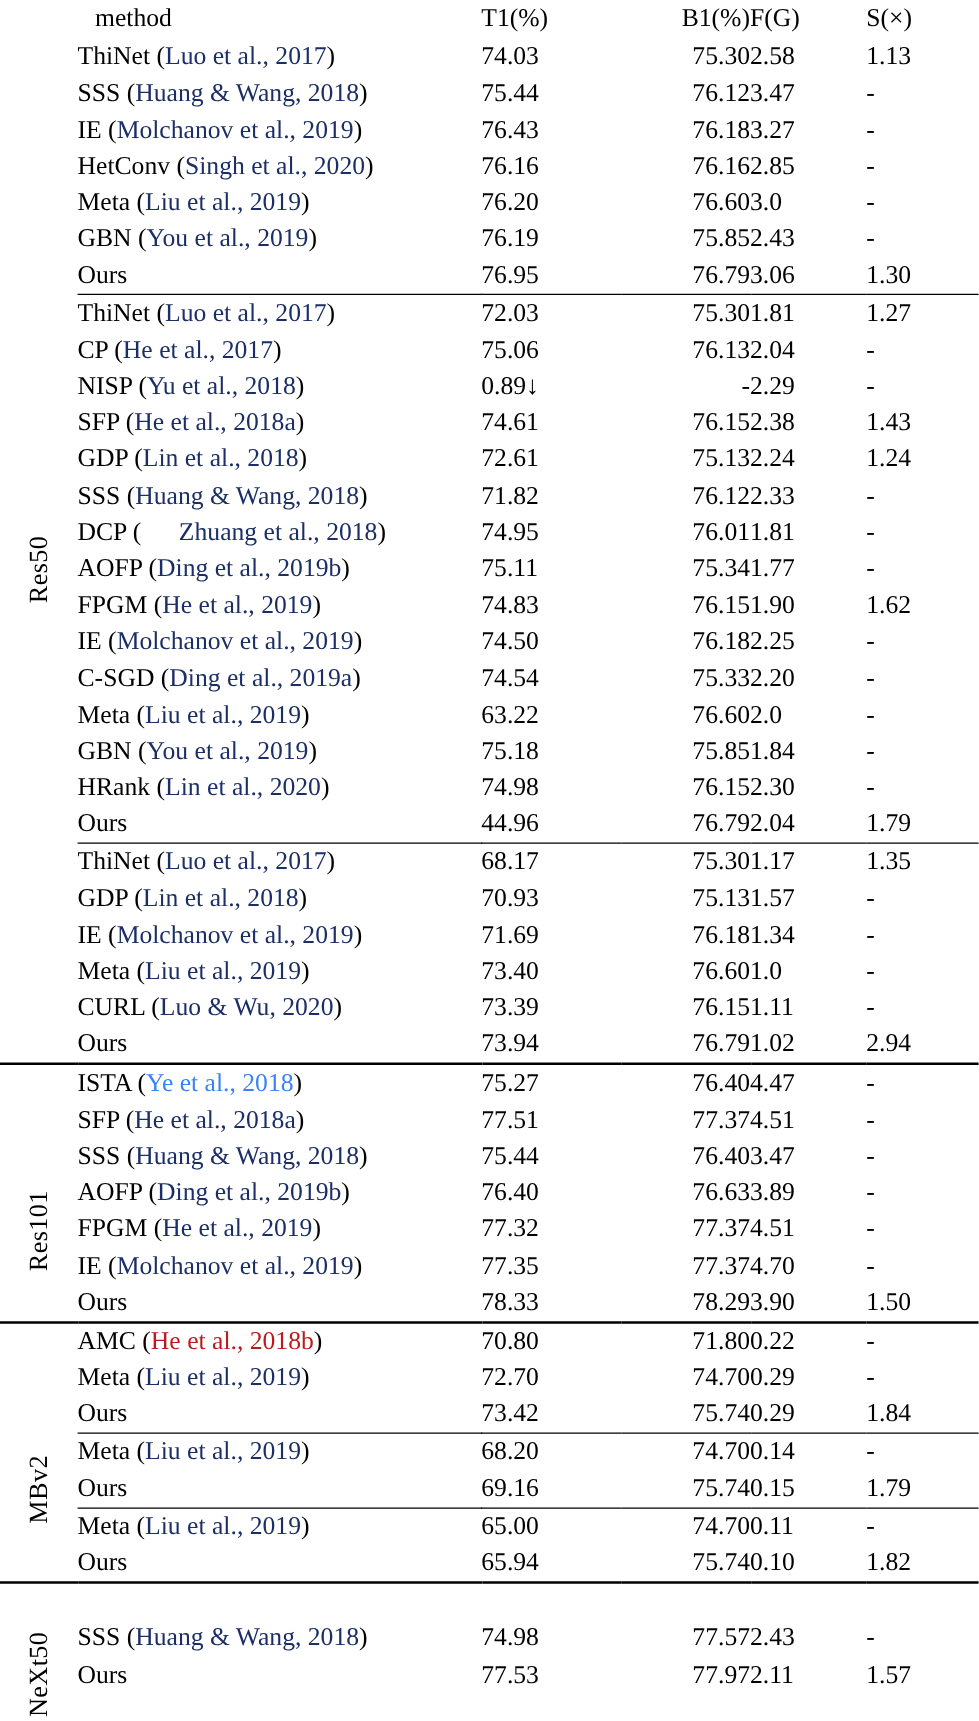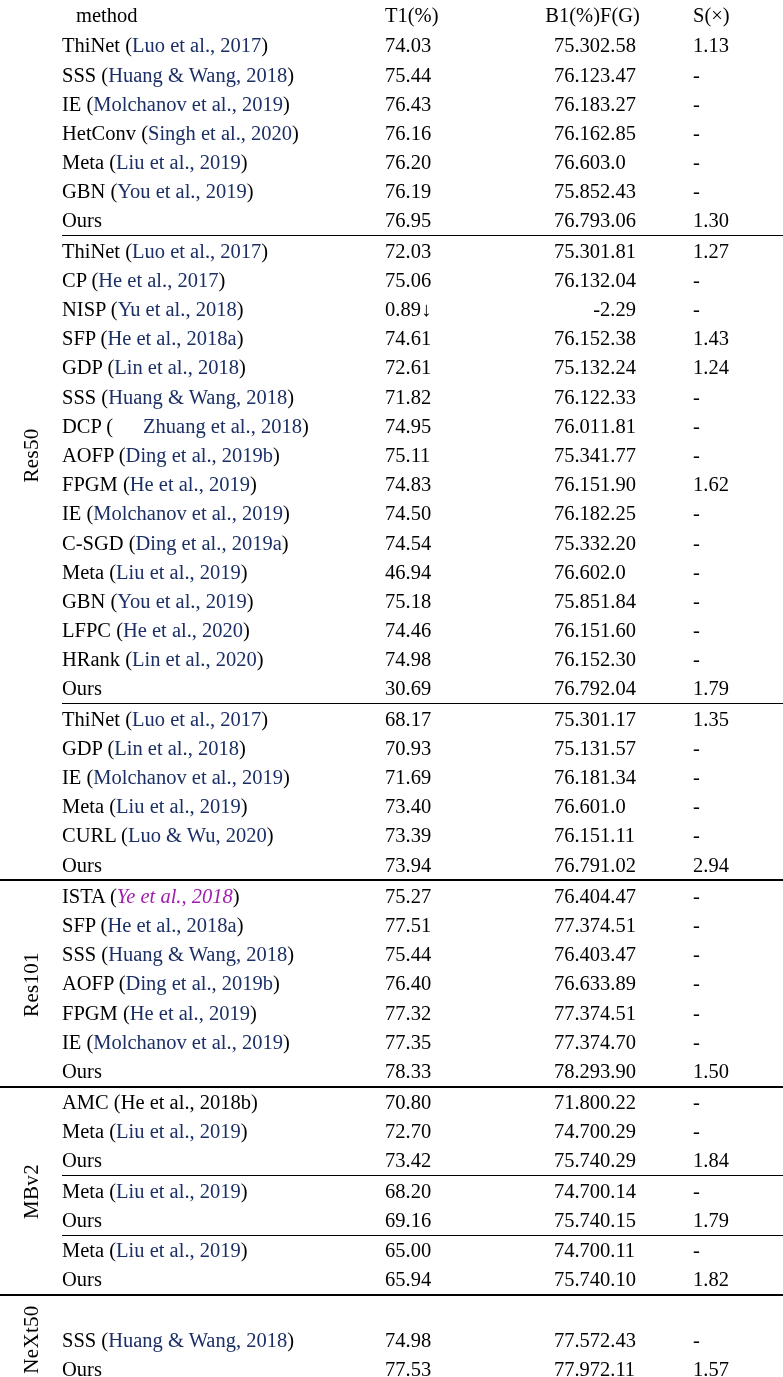--- a/index.html
+++ b/index.html
@@ -317,53 +317,45 @@
           <td class="group-cell"></td>
           <td class="method-cell"><span>C-SGD</span><span class="paren"> (</span><span class="cite" style="color: rgb(27, 47, 102); margin-top: 16px;">Ding et al., 2019a</span><span class="paren">)</span></td>
           <td class="t1-cell">74.54</td>
           <td class="b1-cell">75.33</td>
           <td class="fg-cell">2.20</td>
           <td class="sx-cell">-</td>
         </tr>
         <tr>
           <td class="group-cell"></td>
           <td class="method-cell"><span>Meta</span><span class="paren"> (</span><span class="cite" style="color: rgb(27, 47, 102);">Liu et al., 2019</span><span class="paren">)</span></td>
-          <td class="t1-cell">46.94</td>
+          <td class="t1-cell">63.22</td>
           <td class="b1-cell">76.60</td>
           <td class="fg-cell">2.0</td>
           <td class="sx-cell">-</td>
         </tr>
         <tr>
           <td class="group-cell"></td>
           <td class="method-cell"><span>GBN</span><span class="paren"> (</span><span class="cite" style="color: rgb(27, 47, 102);">You et al., 2019</span><span class="paren">)</span></td>
           <td class="t1-cell">75.18</td>
           <td class="b1-cell">75.85</td>
           <td class="fg-cell">1.84</td>
           <td class="sx-cell">-</td>
         </tr>
         <tr>
           <td class="group-cell"></td>
-          <td class="method-cell"><span>LFPC</span><span class="paren"> (</span><span class="cite" style="color: rgb(27, 47, 102);">He et al., 2020</span><span class="paren">)</span></td>
-          <td class="t1-cell">74.46</td>
-          <td class="b1-cell">76.15</td>
-          <td class="fg-cell">1.60</td>
-          <td class="sx-cell">-</td>
-        </tr>
-        <tr>
-          <td class="group-cell"></td>
           <td class="method-cell"><span>HRank</span><span class="paren"> (</span><span class="cite" style="color: rgb(27, 47, 102);">Lin et al., 2020</span><span class="paren">)</span></td>
           <td class="t1-cell">74.98</td>
           <td class="b1-cell">76.15</td>
           <td class="fg-cell">2.30</td>
           <td class="sx-cell">-</td>
         </tr>
         <tr>
           <td class="group-cell"></td>
           <td class="method-cell"><span>Ours</span></td>
-          <td class="t1-cell">30.69</td>
+          <td class="t1-cell">44.96</td>
           <td class="b1-cell">76.79</td>
           <td class="fg-cell">2.04</td>
           <td class="sx-cell">1.79</td>
         </tr>
         <tr class="rule-partial">
           <td class="group-cell"></td>
           <td class="method-cell"></td>
           <td class="t1-cell"></td>
           <td class="b1-cell"></td>
           <td class="fg-cell"></td>
@@ -420,21 +412,21 @@
         <tr class="rule-full">
           <td class="group-cell"></td>
           <td class="method-cell"></td>
           <td class="t1-cell"></td>
           <td class="b1-cell"></td>
           <td class="fg-cell"></td>
           <td class="sx-cell"></td>
         </tr>
         <tr>
           <td class="group-cell"></td>
-          <td class="method-cell"><span>ISTA</span><span class="paren"> (</span><span class="cite" style="color: #a21caf; font-style: italic;">Ye et al., 2018</span><span class="paren">)</span></td>
+          <td class="method-cell"><span>ISTA</span><span class="paren"> (</span><span class="cite" style="color: #3b82f6;">Ye et al., 2018</span><span class="paren">)</span></td>
           <td class="t1-cell">75.27</td>
           <td class="b1-cell">76.40</td>
           <td class="fg-cell">4.47</td>
           <td class="sx-cell">-</td>
         </tr>
         <tr>
           <td class="group-cell"></td>
           <td class="method-cell"><span>SFP</span><span class="paren"> (</span><span class="cite" style="color: rgb(27, 47, 102);">He et al., 2018a</span><span class="paren">)</span></td>
           <td class="t1-cell">77.51</td>
           <td class="b1-cell">77.37</td>
@@ -484,21 +476,21 @@
         <tr class="rule-full">
           <td class="group-cell"></td>
           <td class="method-cell"></td>
           <td class="t1-cell"></td>
           <td class="b1-cell"></td>
           <td class="fg-cell"></td>
           <td class="sx-cell"></td>
         </tr>
         <tr>
           <td class="group-cell"></td>
-          <td class="method-cell"><span>AMC</span><span class="paren"> (</span><span class="cite" style="color: #000000;">He et al., 2018b</span><span class="paren">)</span></td>
+          <td class="method-cell"><span>AMC</span><span class="paren"> (</span><span class="cite" style="color: #b91c1c;">He et al., 2018b</span><span class="paren">)</span></td>
           <td class="t1-cell">70.80</td>
           <td class="b1-cell">71.80</td>
           <td class="fg-cell">0.22</td>
           <td class="sx-cell">-</td>
         </tr>
         <tr>
           <td class="group-cell"></td>
           <td class="method-cell"><span>Meta</span><span class="paren"> (</span><span class="cite" style="color: rgb(27, 47, 102);">Liu et al., 2019</span><span class="paren">)</span></td>
           <td class="t1-cell">72.70</td>
           <td class="b1-cell">74.70</td>

